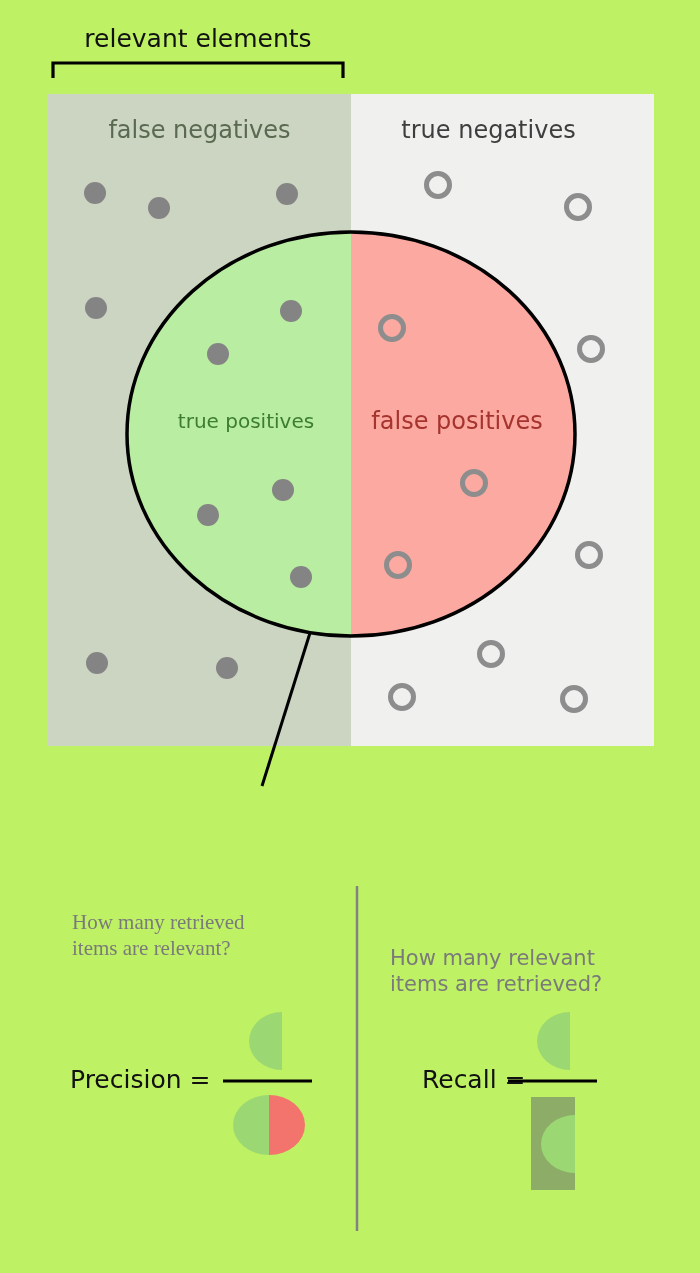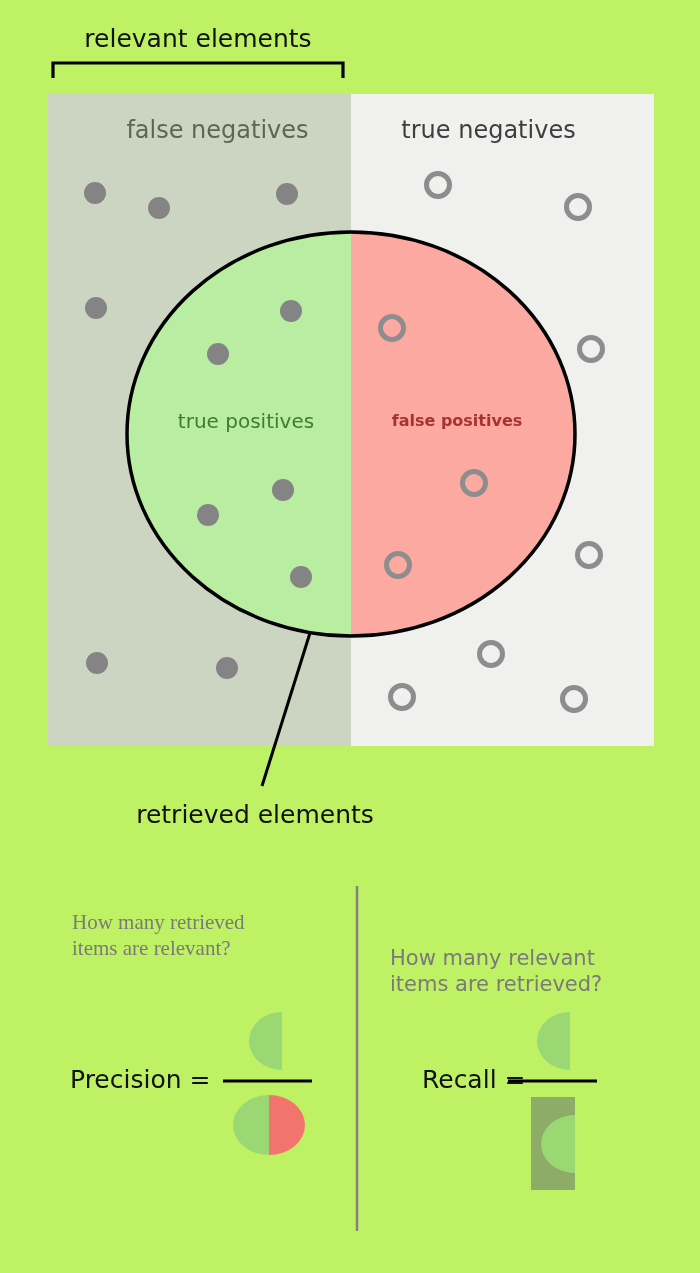--- a/index.html
+++ b/index.html
@@ -3,24 +3,24 @@
 <meta charset="utf-8">
 <style>
   html,body{margin:0;padding:0;background:#ffffff;}
   .canvas{
     position:relative;width:700px;height:1273px;background:#bef264;
     font-family:"DejaVu Sans","Liberation Sans",sans-serif;overflow:hidden;
   }
   .canvas svg{position:absolute;left:0;top:0;}
   .lbl{position:absolute;text-align:center;white-space:nowrap;}
   #top-label{left:48px;width:300px;top:23px;font-size:25px;line-height:32px;}
-  #fn-label{left:48px;width:303px;top:115px;font-size:24px;line-height:30px;margin-left:18px;}
+  #fn-label{left:48px;width:303px;top:115px;font-size:24px;line-height:30px;}
   #tn-label{left:351px;width:275px;top:115px;font-size:24px;line-height:30px;}
   #tp-label{left:146px;width:200px;top:406px;font-size:20px;line-height:30px;}
-  #fp-label{left:357px;width:200px;top:406px;font-size:16px;line-height:30px;font-weight:bold;}
+  #fp-label{left:357px;width:200px;top:406px;font-size:24px;line-height:30px;}
   #retrieved-label{left:105px;width:300px;top:799px;font-size:25px;line-height:32px;}
   .question{position:absolute;top:909px;font-size:21px;line-height:26px;text-align:left;white-space:nowrap;}
   #q-left{left:72px;}
   #q-right{left:390px;}
   .formula-label{position:absolute;top:1064px;font-size:25px;line-height:32px;white-space:nowrap;}
   #precision-label{left:70px;}
   #recall-label{left:390px;}
 </style>
 </head>
 <body>
@@ -82,21 +82,20 @@
   <div class="lbl" id="top-label" style="color: rgb(17, 17, 17);">relevant elements</div>
 
   <div class="lbl" id="fn-label" style="color: rgb(90, 106, 80);">false negatives</div>
 
   <div class="lbl" id="tn-label" style="color: rgb(62, 62, 62);">true negatives</div>
 
   <div class="lbl" id="tp-label" style="color: rgb(60, 125, 50);">true positives</div>
 
   <div class="lbl" id="fp-label" style="color: rgb(165, 52, 47);">false positives</div>
 
-  <div class="lbl" id="retrieved-label" style="color: rgb(17, 17, 17);">retrieved elements</div>
 
   <div class="question" id="q-left" style="color: rgb(122, 122, 122); font-family: Liberation Serif, serif;">
     <div>How many retrieved</div>
     <div>items are relevant?</div>
   </div>
 
   <div class="question" id="q-right" style="color: rgb(122, 122, 122); margin-top: 36px;">
     <div>How many relevant</div>
     <div>items are retrieved?</div>
   </div>

